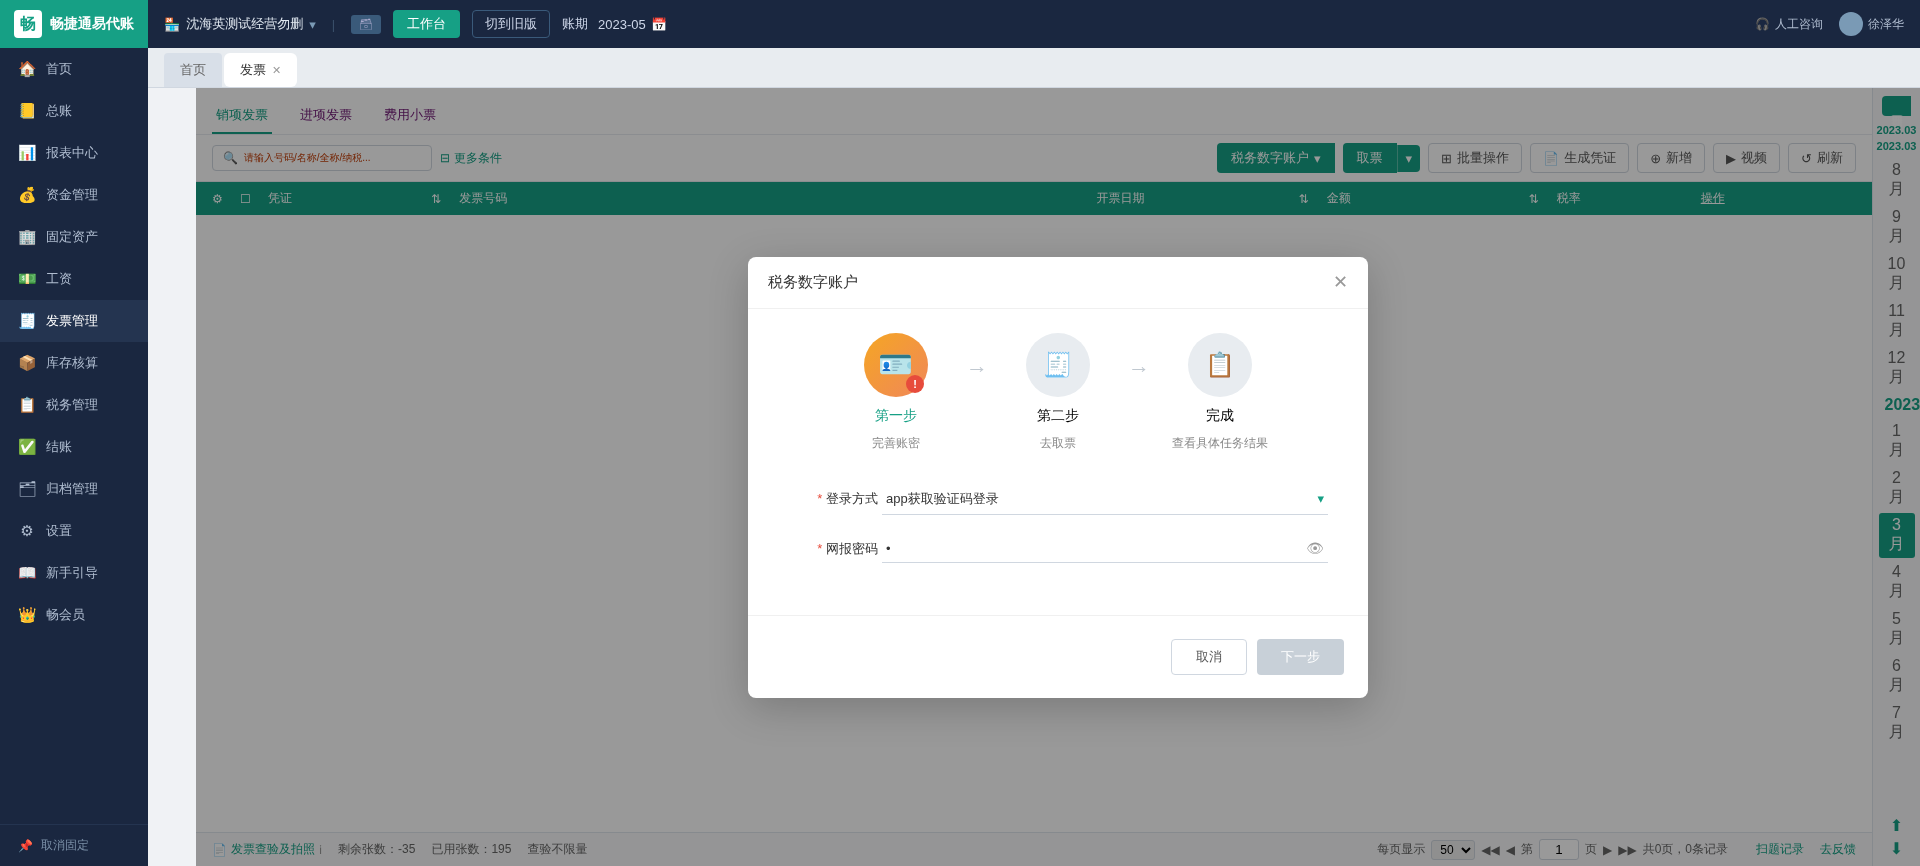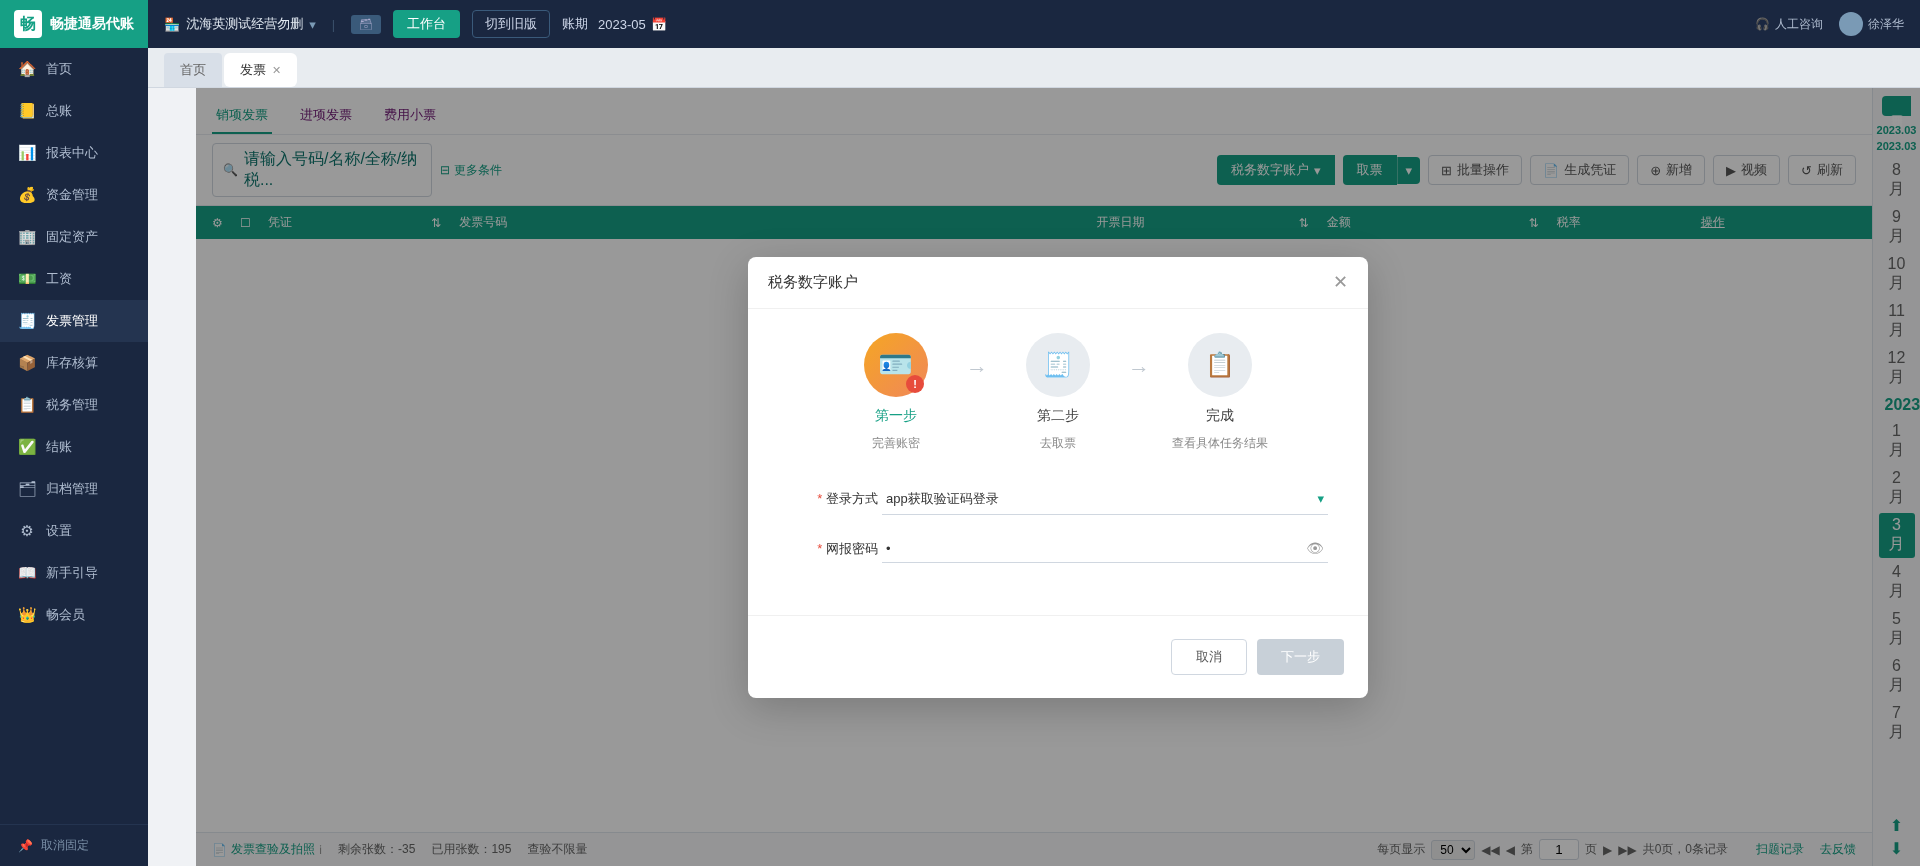--- a/index.html
+++ b/index.html
@@ -309,21 +309,21 @@
     }
     .step-icon { font-size: 28px; }
     .step-badge {
       position: absolute; bottom: 4px; right: 4px;
       width: 18px; height: 18px;
       background: #e74c3c; border-radius: 50%;
       display: flex; align-items: center; justify-content: center;
       color: white; font-size: 11px; font-weight: bold;
     }
     .step-label { font-size: 14px; color: #16a085; font-weight: 500; text-align: center; }
-    .step-label.inactive { color: #404040; }
+    .step-label.inactive { color: #000000; }
     .step-desc { font-size: 12px; color: #888; text-align: center; }
     .step-arrow {
       display: flex; align-items: center; padding-top: 20px;
       color: #c0c8d0; font-size: 22px; flex-shrink: 0;
     }
 
     
     .form-row {
       display: flex; align-items: center;
       margin-bottom: 20px;
@@ -504,21 +504,21 @@
 
         <div class="subtabs">
           <span class="subtab active">销项发票</span>
           <span class="subtab">进项发票</span>
           <span class="subtab">费用小票</span>
         </div>
 
         <div class="toolbar">
           <div class="toolbar-search">
             <span>🔍</span>
-            <span style="color:#0f766e; font-size:16px;">请输入号码/名称/全称/纳税...</span>
+            <span style="color:#c2410c; font-size:10px;">请输入号码/名称/全称/纳税...</span>
           </div>
           <div class="toolbar-filter">
             <span>⊟</span>
             <span>更多条件</span>
           </div>
           <div style="margin-left:auto; display:flex; align-items:center; gap:8px;">
             <div style="display:flex; align-items:center; gap:0;">
               <button class="btn-teal" style="border-radius:4px 0 0 4px;">
                 <span>税务数字账户</span>
                 <span>▾</span>

